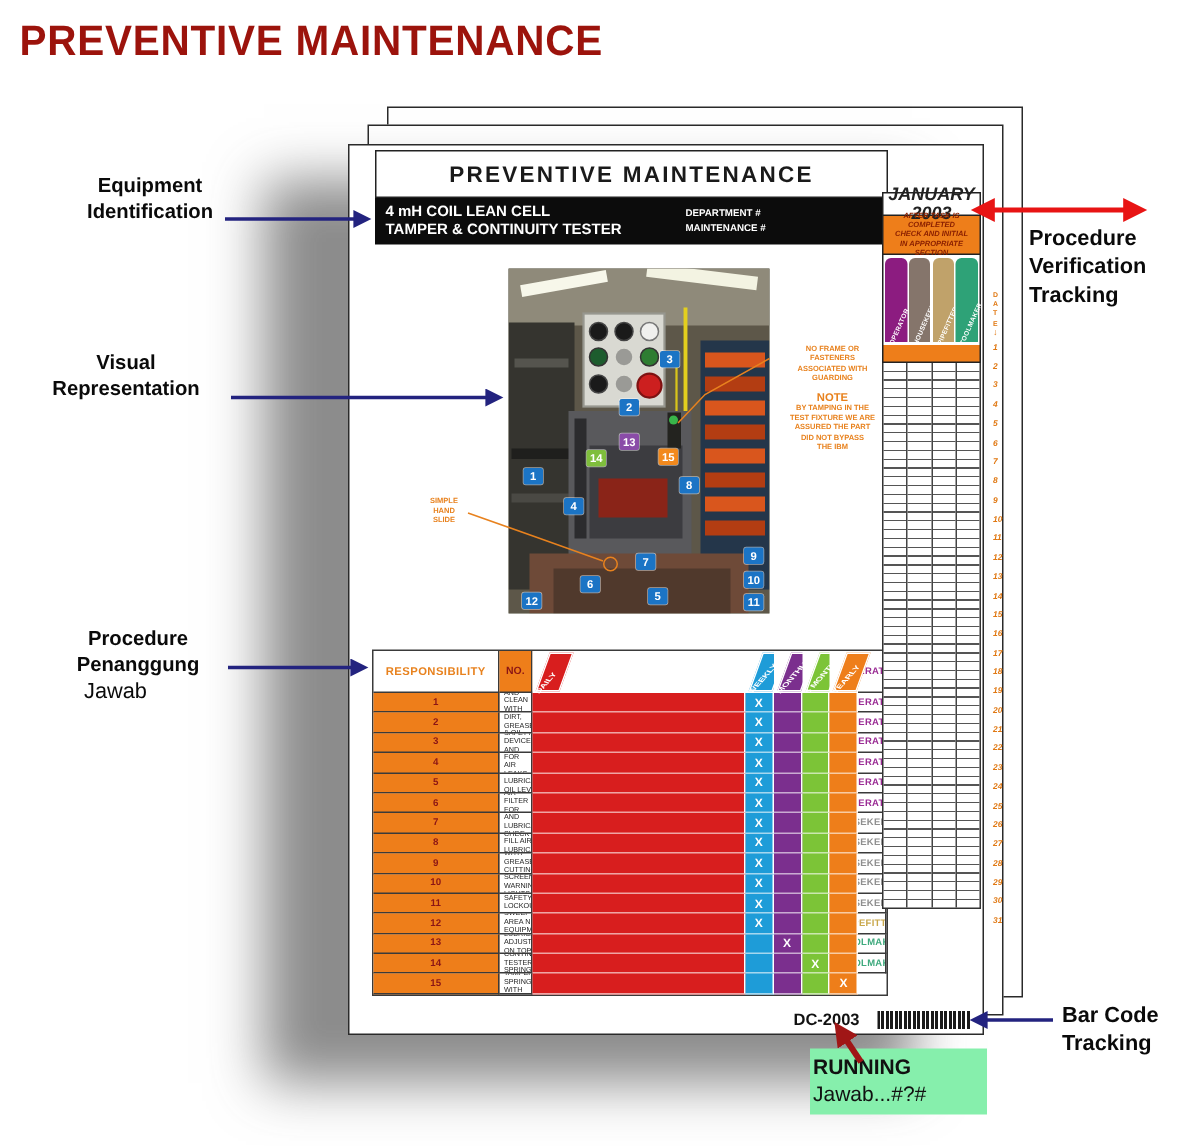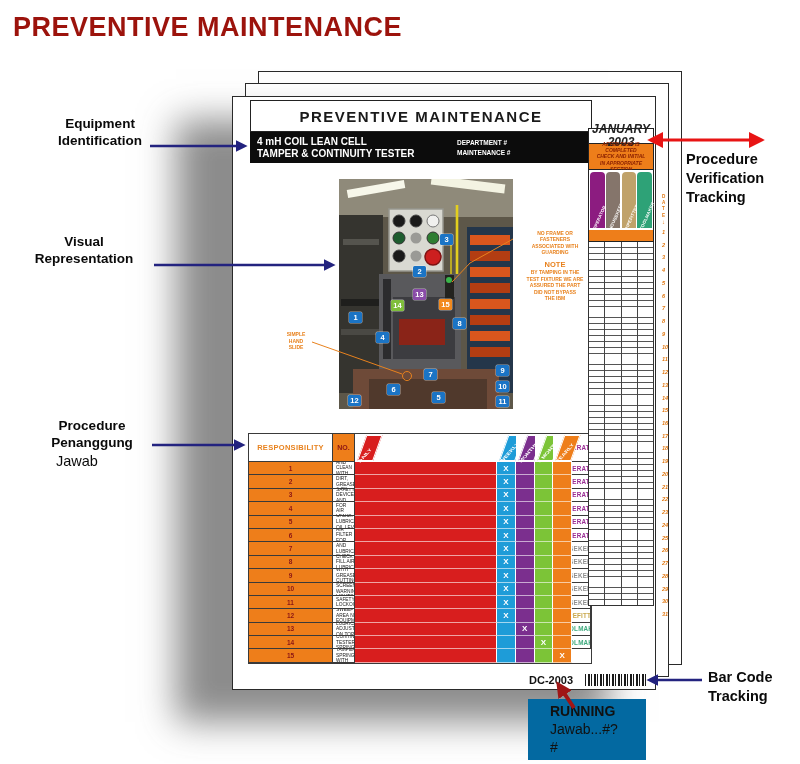--- a/index.html
+++ b/index.html
@@ -99,22 +99,22 @@
   .ann{position:absolute;z-index:5;color:#0a0a0a;}
   .ann .b{font-weight:bold;font-size:13.5px;line-height:1.25;}
   .ann-equip{left:36px;top:116px;width:128px;text-align:center;}
   .ann-visual{left:16px;top:234px;width:136px;text-align:center;}
   .ann-procinfo{left:30px;top:418px;width:124px;text-align:center;}
   .ann-penang{left:56px;top:452px;width:130px;font-size:14.5px;line-height:1.35;text-align:left;}
   .ann-verif{left:686px;top:150px;width:112px;}
   .ann-verif .b{font-size:14.5px;line-height:1.3;}
   .ann-barcode{left:708px;top:668px;width:100px;}
   .ann-barcode .b{font-size:14.5px;line-height:1.3;}
-  .running-box{position:absolute;left:528px;top:699px;width:118px;min-height:44px;background:#0369a1;
-               z-index:5;padding:3px 22px;box-sizing:border-box;}
+  .running-box{position:absolute;left:540px;top:699px;width:118px;min-height:44px;background:#86efac;
+               z-index:5;padding:3px 2px;box-sizing:border-box;}
   .running-box .l1{font-size:14px;font-weight:bold;line-height:1.3;}
   .running-box .l2{font-size:14px;line-height:1.3;}
 
   .overlay{position:absolute;left:0;top:0;z-index:6;pointer-events:none;}
 </style>
 </head>
 <body>
 
 <div class="stage">
 

